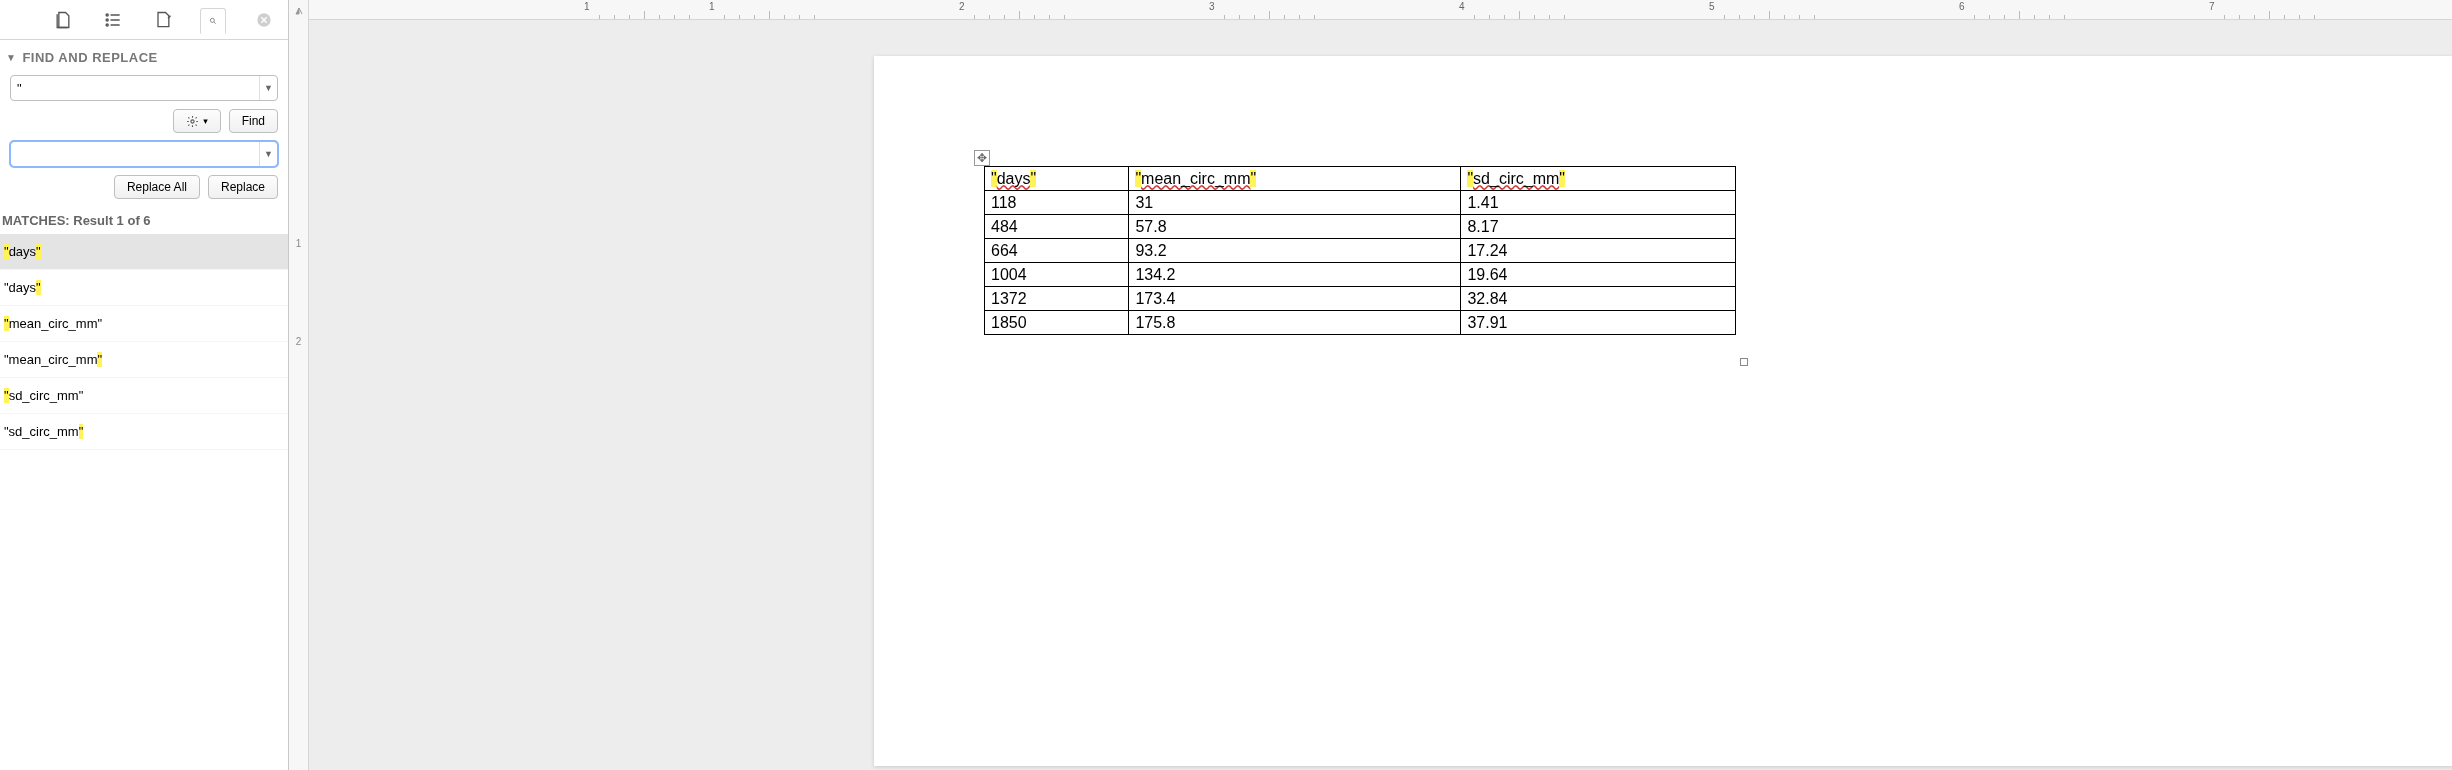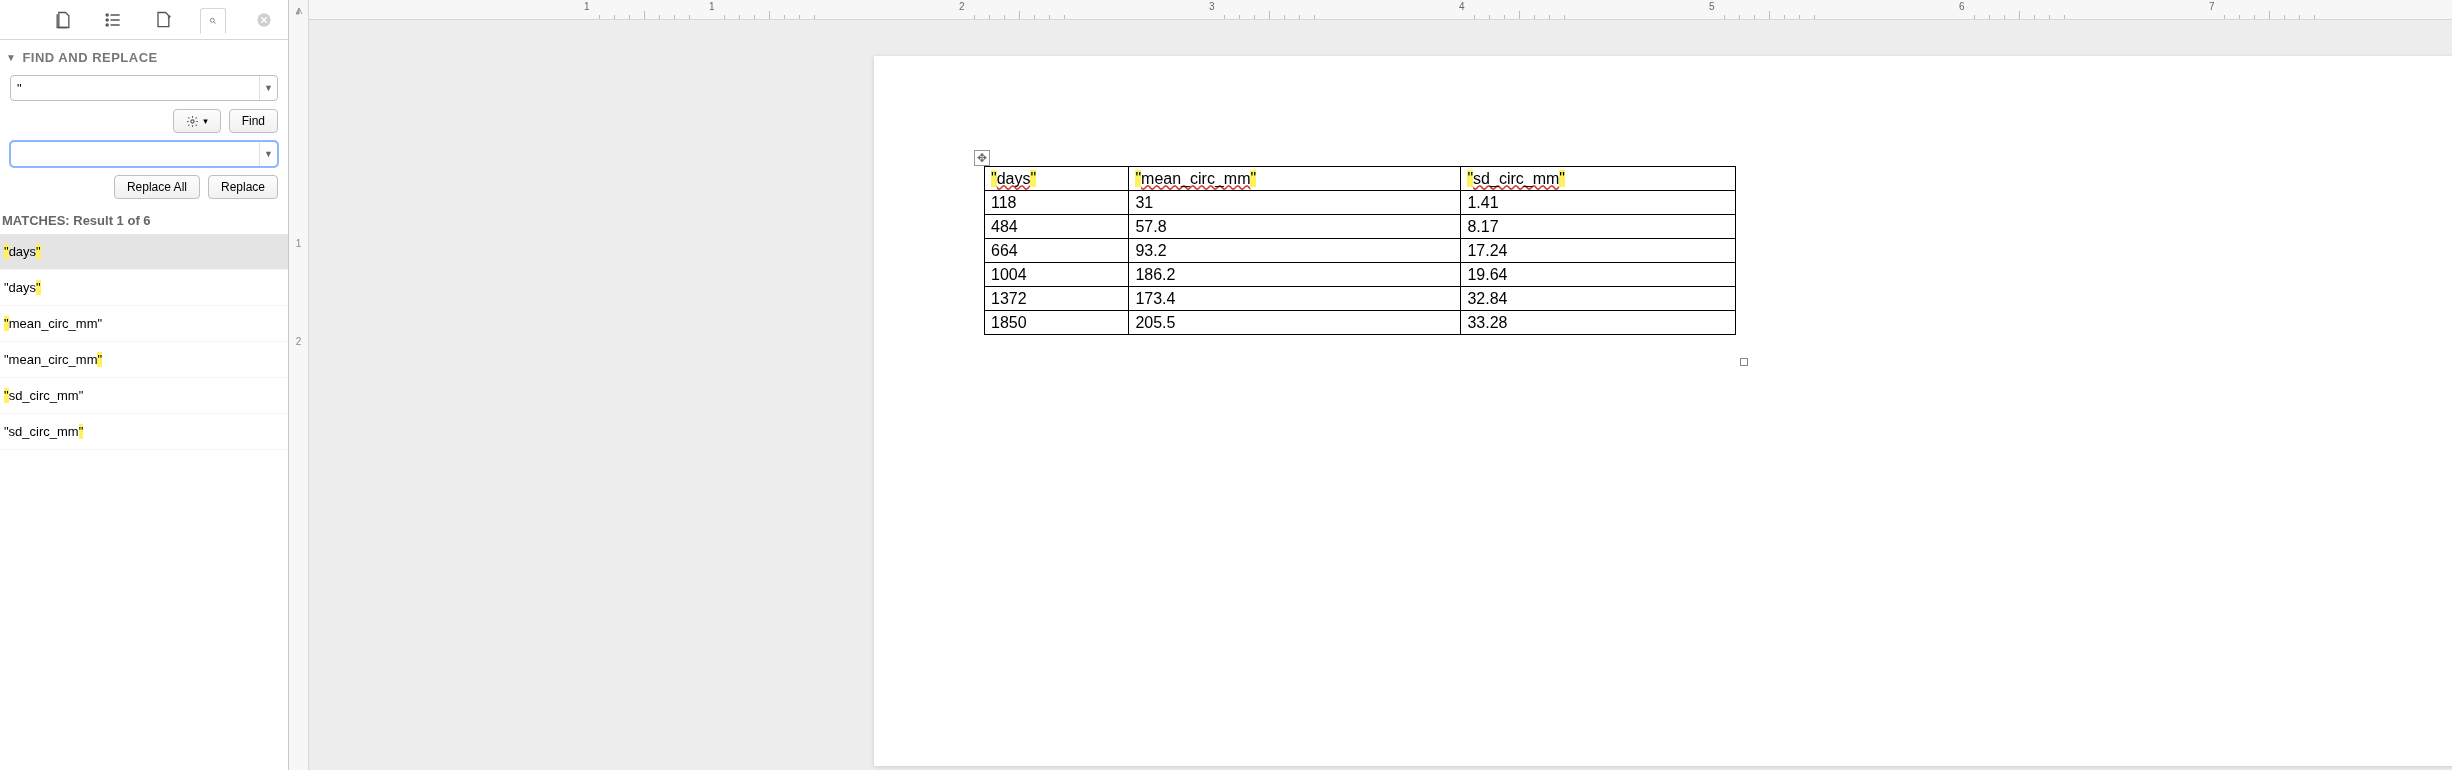--- a/index.html
+++ b/index.html
@@ -443,31 +443,31 @@
             <td>57.8</td>
             <td>8.17</td>
           </tr>
           <tr>
             <td>664</td>
             <td>93.2</td>
             <td>17.24</td>
           </tr>
           <tr>
             <td>1004</td>
-            <td>186.2</td>
+            <td>134.2</td>
             <td>19.64</td>
           </tr>
           <tr>
             <td>1372</td>
             <td>173.4</td>
             <td>32.84</td>
           </tr>
           <tr>
             <td>1850</td>
-            <td>205.5</td>
-            <td>33.28</td>
+            <td>175.8</td>
+            <td>37.91</td>
           </tr>
         </tbody>
     </table>
   </div>
   <div class="table-handle">✥</div>
   <div class="resize-handle" style="left:1451px; top:358px;"></div>
 </div>
 
 </body></html>

